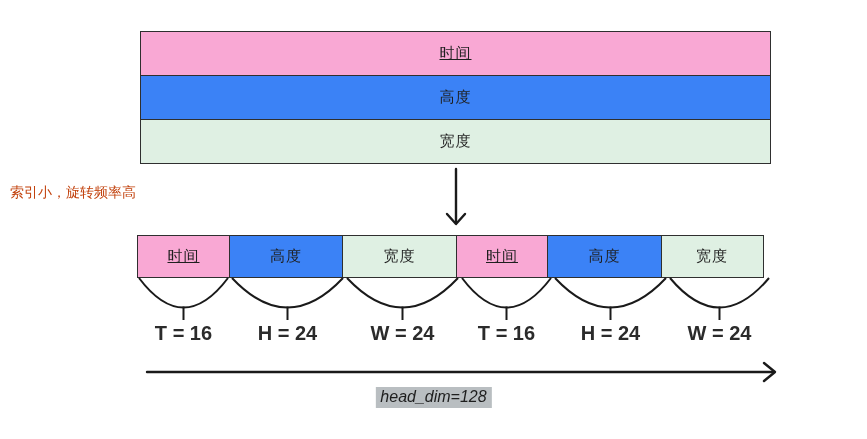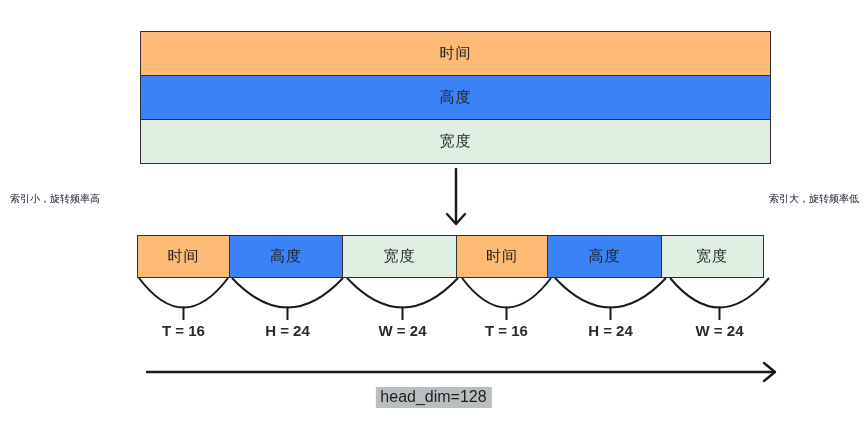--- a/index.html
+++ b/index.html
@@ -6,26 +6,26 @@
   body{font-family:"Liberation Sans","DejaVu Sans",sans-serif;color:#1f1f1f;}
   .canvas{position:relative;width:867px;height:439px;background:#ffffff;overflow:hidden;}
 
   
   .top-stack{position:absolute;left:140px;top:31px;width:631px;height:133px;
              border:1.5px solid #2f2f2f;box-sizing:border-box;display:flex;flex-direction:column;}
   .stack-row{flex:1;display:flex;align-items:center;justify-content:center;
              font-size:15px;letter-spacing:1px;box-sizing:border-box;}
   .stack-row + .stack-row{border-top:1.5px solid #2f2f2f;}
 
-  .c-yellow{background:#fdba74;}
+  .c-yellow{background:#f9a8d4;text-decoration:underline;}
   .c-pink{background:#3b82f6;}
   .c-green{background:#dff0e3;font-family:Liberation Serif, serif;}
 
   
-  .note{position:absolute;top:192px;font-size:10px;color:#0f172a;white-space:nowrap;}
+  .note{position:absolute;top:184px;font-size:14px;color:#c2410c;white-space:nowrap;}
   .note-left{left:10px;}
   .note-right{right:8px;}
 
   
   .down-arrow{position:absolute;left:440px;top:167px;}
   .bottom-arrow{position:absolute;left:145px;top:360px;}
   .arrow-stroke{stroke:#1a1a1a;stroke-width:2.4;fill:none;stroke-linecap:round;stroke-linejoin:round;}
 
   
   .bottom-row{position:absolute;left:137px;top:235px;width:634px;height:43px;display:flex;}
@@ -36,39 +36,38 @@
   .w115{width:115px;}
   .w103{width:103px;}
 
   
   .braces{position:absolute;left:137px;top:277px;}
   .brace-stroke{stroke:#1a1a1a;stroke-width:2;fill:none;}
 
   
   .dim-labels{position:absolute;left:137px;top:322px;width:634px;display:flex;}
   .dim-label{display:flex;align-items:center;justify-content:center;
-             font-weight:bold;font-size:15px;color:#2b2b2b;}
+             font-weight:bold;font-size:20px;color:#2b2b2b;}
 
   
   .head-dim{position:absolute;left:50%;transform:translateX(-50%);top:387px;
-            background:#b9bec1;color:#1e1e1e;font-size:16px;padding:1px 5px 2px 5px;}
+            background:#b9bec1;color:#1e1e1e;font-size:16px;padding:1px 5px 2px 5px;font-style:italic;}
 </style>
 </head>
 <body>
 
 <div class="canvas">
 
   <div class="top-stack">
     <div class="stack-row c-yellow">时间</div>
     <div class="stack-row c-pink">高度</div>
     <div class="stack-row c-green">宽度</div>
   </div>
 
   <div class="note note-left">索引小，旋转频率高</div>
-  <div class="note note-right">索引大，旋转频率低</div>
 
   <svg class="down-arrow" width="32" height="62" viewBox="0 0 32 62">
     <path class="arrow-stroke" d="M16 2 L16 55"></path>
     <path class="arrow-stroke" d="M7 47 L16 57 L25 47"></path>
   </svg>
 
   <div class="bottom-row">
     <div class="segment w93 c-yellow">时间</div>
     <div class="segment w115 c-pink">高度</div>
     <div class="segment w115 c-green">宽度</div>

